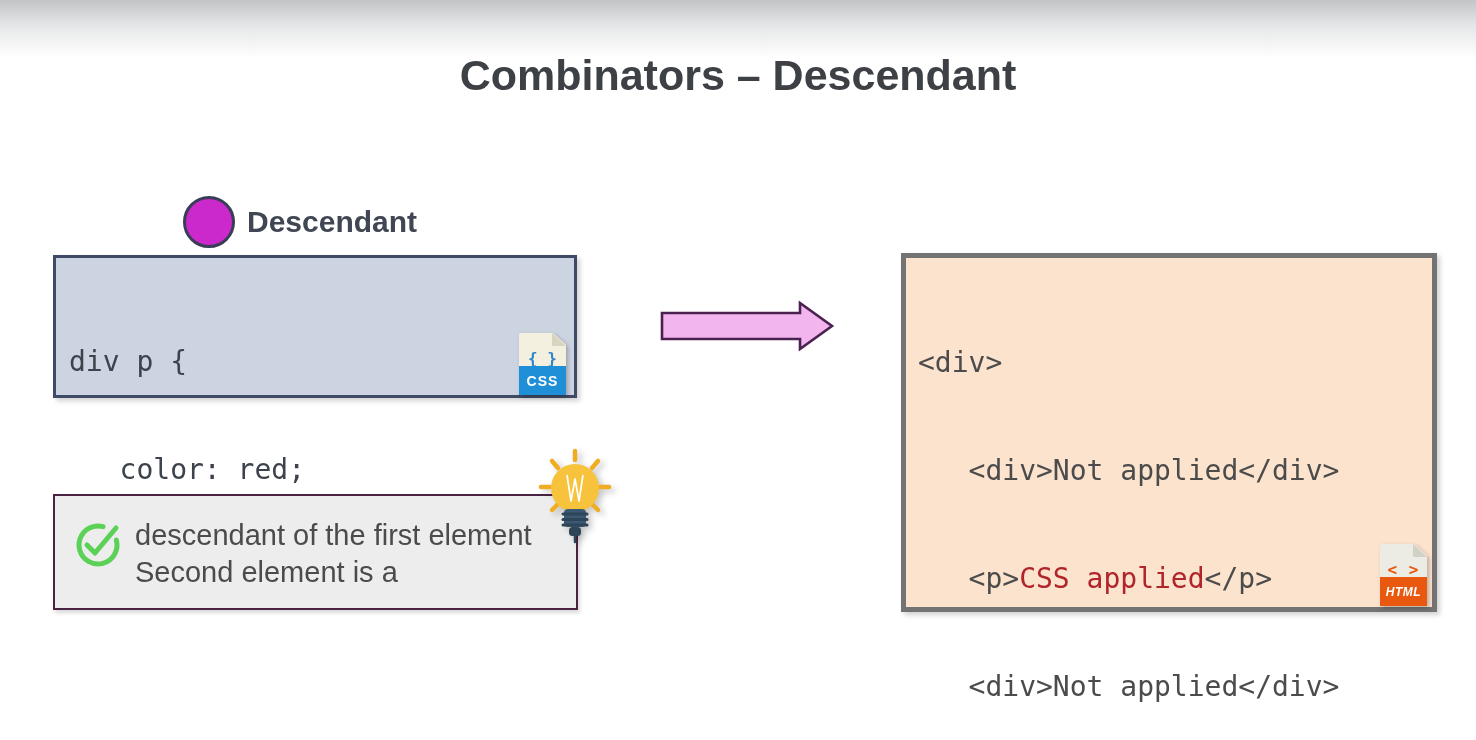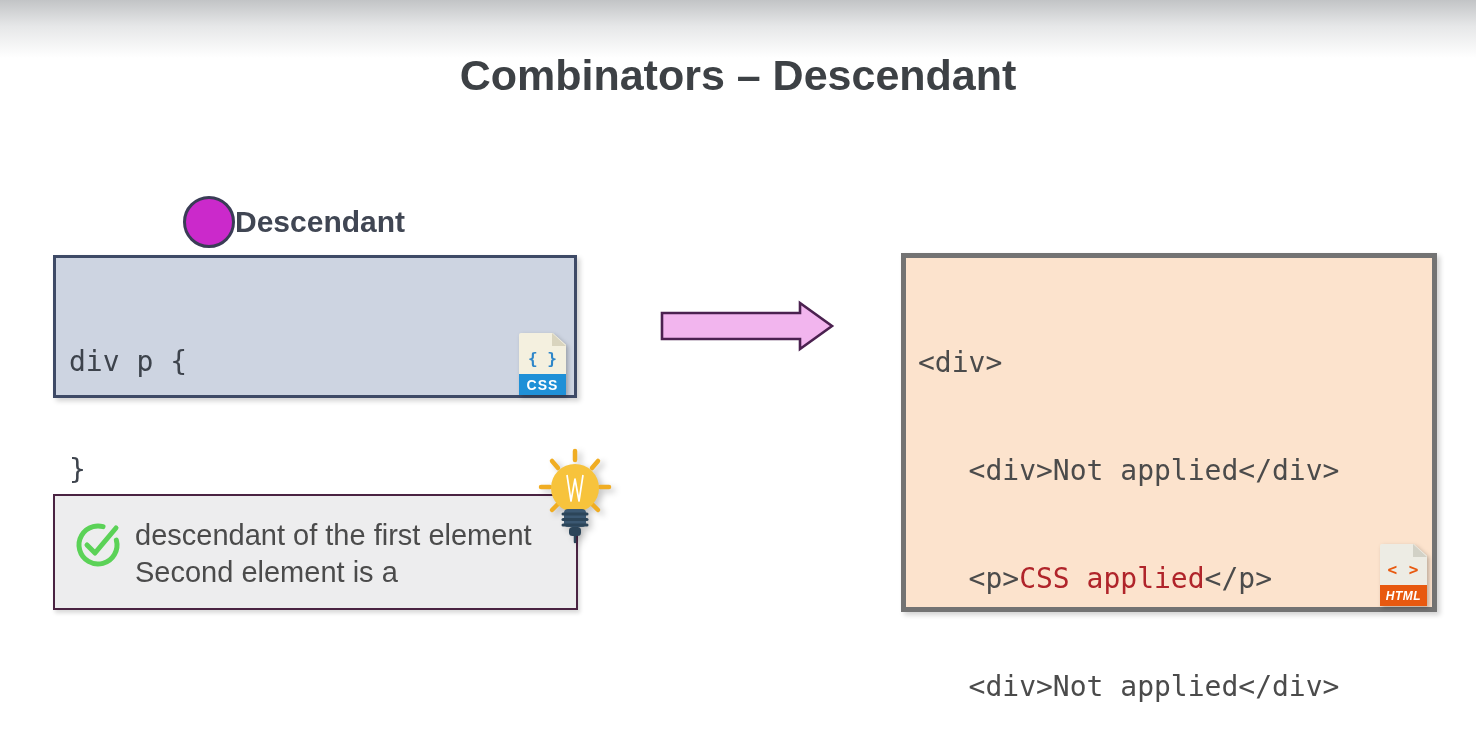--- a/index.html
+++ b/index.html
@@ -17,21 +17,21 @@
     text-align:center;font-size:43px;font-weight:bold;color:#3d4145;
     letter-spacing:0px;
   }
   
   .legend{position:absolute;left:183px;top:196px;display:flex;align-items:center;}
   .legend-dot{
     width:46px;height:46px;border-radius:50%;
     background:#cb29cb;border:3px solid #3a3d56;
   }
   .legend-label{
-    font-size:30px;font-weight:bold;color:#404653;
+    margin-left:12px;font-size:30px;font-weight:bold;color:#404653;
   }
   
   .code{font-family:"DejaVu Sans Mono",monospace;white-space:pre;}
   .css-box{
     position:absolute;left:53px;top:255px;width:524px;height:143px;
     box-sizing:border-box;background:#cdd4e1;border:3px solid #3e4a66;
     box-shadow:3px 3px 5px rgba(0,0,0,0.18);
     padding-left:32px;
   }
   .css-box .code{
@@ -65,21 +65,21 @@
   }
   .css-fold{background:#d9d4be;}
   .html-fold{background:#d2d1c6;}
   .file-glyph{
     position:absolute;left:0;top:16px;width:100%;text-align:center;
     font-family:"DejaVu Sans Mono",monospace;font-weight:bold;font-size:16px;
   }
   .css-glyph{color:#2e86c9;}
   .html-glyph{color:#e8590f;letter-spacing:1px;}
   .file-banner{
-    position:absolute;left:0;bottom:0;width:100%;height:21px;
+    position:absolute;left:0;bottom:0;width:100%;height:29px;
     display:flex;align-items:center;justify-content:center;
     color:#ffffff;font-weight:bold;
   }
   .css-banner{background:#1f90d7;font-size:14px;letter-spacing:1px;}
   .html-banner{background:#e8590f;font-size:12px;letter-spacing:0.5px;font-style:italic;}
   
   .arrow-svg{position:absolute;left:659px;top:299px;}
   
   .note-box{
     position:absolute;left:53px;top:494px;width:525px;height:116px;
@@ -101,20 +101,21 @@
 <h1 class="slide-title">Combinators – Descendant</h1>
 
 <div class="legend">
   <div class="legend-dot"></div>
   <div class="legend-label">Descendant</div>
 </div>
 
 <div class="css-box">
   <div class="code">
     <div class="code-line">div p {</div>
+    <div class="code-line">   color: red;</div>
     <div class="code-line">}</div>
   </div>
   <div class="file-icon">
     <div class="paper css-paper"></div>
     <div class="fold css-fold"></div>
     <div class="file-glyph css-glyph">{ }</div>
     <div class="file-banner css-banner">CSS</div>
   </div>
 </div>
 

